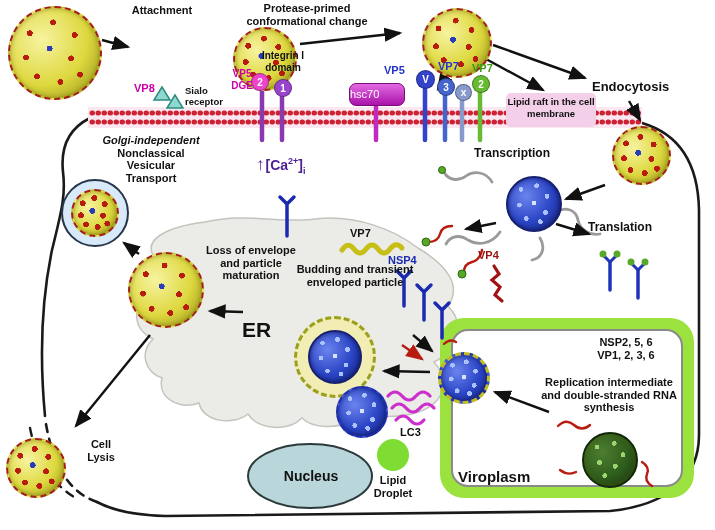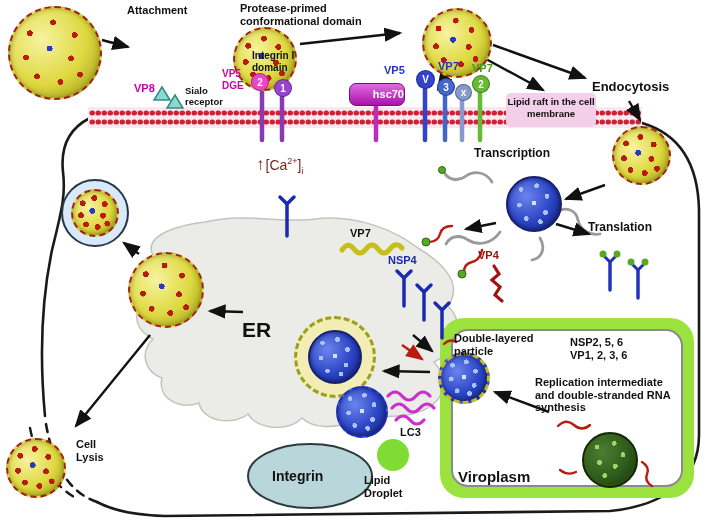--- a/index.html
+++ b/index.html
@@ -1,19 +1,19 @@
 <!DOCTYPE html>
 <html><head>
 <meta charset="utf-8">
 <style>
   html,body{margin:0;padding:0;background:#fff;}
   .canvas{position:relative;width:715px;height:530px;background:#fff;overflow:hidden;
           font-family:"Liberation Sans", sans-serif;}
   svg.layer{position:absolute;left:0;top:0;}
-  .lbl{position:absolute;font-weight:bold;font-size:11px;color:#111;line-height:1.15;text-align:left;}
+  .lbl{position:absolute;font-weight:bold;font-size:11px;color:#111;line-height:1.15;text-align:center;}
   .lbl.left{text-align:left;}
   .virus{position:absolute;border-radius:50%;border:2px dashed #a22018;background-color:#ddd83e;
     background-image:
       radial-gradient(circle 3px at 22% 28%, #b81c10 96%, transparent 100%),
       radial-gradient(circle 3px at 48% 16%, #b81c10 96%, transparent 100%),
       radial-gradient(circle 3px at 72% 30%, #b81c10 96%, transparent 100%),
       radial-gradient(circle 3px at 18% 55%, #b81c10 96%, transparent 100%),
       radial-gradient(circle 3px at 44% 45%, #283bb8 96%, transparent 100%),
       radial-gradient(circle 3px at 68% 56%, #b81c10 96%, transparent 100%),
       radial-gradient(circle 3px at 30% 76%, #b81c10 96%, transparent 100%),
@@ -42,26 +42,26 @@
       radial-gradient(circle 2.5px at 60% 62%, #9ed46e 96%, transparent 100%),
       radial-gradient(circle 2.5px at 40% 80%, #9ed46e 96%, transparent 100%),
       radial-gradient(circle at 35% 35%, #4d7e30 0%, #2e5c1c 55%, #142e0a 100%);}
   .virus.fuzzy{border:3px dashed #c2bb24;}
   .virus.spiky-blue{border:2px dashed #1b2bb0;}
   .vesicle{position:absolute;border-radius:50%;background:#d8e9fa;border:2px solid #27364a;}
   .env-ring{position:absolute;border-radius:50%;border:3px dashed #9aa01e;background:#f2edb4;}
   .badge{position:absolute;border-radius:50%;color:#fff;font-weight:bold;font-size:10px;
          display:flex;align-items:center;justify-content:center;border:1px solid rgba(0,0,0,.35);}
   .hscbox{position:absolute;left:349px;top:83px;width:54px;height:21px;border-radius:7px;
-          background:linear-gradient(#e26ae2,#a912a9);color:#fff;font-weight:bold;font-size:11px;
-          text-align:right;line-height:21px;border:1px solid #7a0b7a;}
+          background:linear-gradient(#e26ae2,#a912a9);color:#fff;font-weight:normal;font-size:11px;
+          text-align:left;line-height:21px;border:1px solid #7a0b7a;}
   .raftbox{position:absolute;left:506px;top:93px;width:90px;height:34px;border-radius:5px;
            background:#f4cfe9;color:#111;font-weight:bold;font-size:9.5px;text-align:center;
            padding-top:3px;box-sizing:border-box;line-height:1.25;}
-  .ca{position:absolute;left:256px;top:155px;font-weight:normal;font-size:14px;color:#7f1d1d;}
+  .ca{position:absolute;left:256px;top:155px;font-weight:bold;font-size:14px;color:#4c1d95;}
   .ca .arr{font-size:17px;margin-right:1px;}
   sup,sub{font-size:9px;}
 </style>
 </head>
 <body>
 
 <div class="canvas">
 
   <svg class="layer" width="715" height="530" viewBox="0 0 715 530">
     <defs>
@@ -216,49 +216,56 @@
   <div class="badge" style="left:274px;top:79px;width:16px;height:16px;background:#9944cc">1</div>
   <div class="badge" style="left:416px;top:70px;width:17px;height:17px;background:#3344cc">V</div>
   <div class="badge" style="left:437px;top:78px;width:16px;height:16px;background:#4466cc">3</div>
   <div class="badge" style="left:455px;top:84px;width:15px;height:15px;background:#8899cc">x</div>
   <div class="badge" style="left:472px;top:75px;width:16px;height:16px;background:#66bb33">2</div>
 
   <div class="hscbox">hsc70</div>
   <div class="raftbox">Lipid raft in the cell membrane</div>
 
   <div class="lbl" style="left:127px;top:4px;width:70px">Attachment</div>
-  <div class="lbl" style="left:240px;top:2px;width:134px">Protease-primed conformational domain</div>
+  <div class="lbl" style="left:240px;top:2px;width:134px">Protease-primed conformational change</div>
   <div class="lbl left" style="left:134px;top:82px;color:#cc00aa">VP8</div>
   <div class="lbl left" style="left:185px;top:86px;width:48px;font-size:9.5px">Sialo receptor</div>
   <div class="lbl" style="left:222px;top:68px;width:40px;font-size:10px;color:#cc00aa">VP5 DGE</div>
   <div class="lbl" style="left:252px;top:50px;width:62px;font-size:10px">Integrin I domain</div>
   <div class="lbl left" style="left:384px;top:64px;color:#2233cc">VP5</div>
   <div class="lbl left" style="left:438px;top:60px;color:#2233cc">VP7</div>
   <div class="lbl left" style="left:472px;top:62px;color:#3f9c16">VP7</div>
   <div class="lbl left" style="left:592px;top:80px;font-size:13px">Endocytosis</div>
 
+  <div class="lbl" style="left:94px;top:134px;width:114px">
+    <div style="font-style:italic">Golgi-independent</div>
+    <div>Nonclassical</div>
+    <div>Vesicular</div>
+    <div>Transport</div>
+  </div>
 
   <div class="lbl left" style="left:474px;top:147px;font-size:12px">Transcription</div>
   <div class="lbl left" style="left:588px;top:221px;font-size:12px">Translation</div>
 
   <div class="ca">
     <span class="arr">↑</span><span>[Ca</span><sup>2+</sup><span>]</span><sub>i</sub>
   </div>
 
+  <div class="lbl" style="left:206px;top:244px;width:90px">Loss of envelope and particle maturation</div>
   <div class="lbl left" style="left:350px;top:227px">VP7</div>
+  <div class="lbl" style="left:294px;top:263px;width:122px">Budding and transient enveloped particle</div>
   <div class="lbl left" style="left:242px;top:318px;font-size:21px">ER</div>
   <div class="lbl left" style="left:388px;top:254px;color:#1b2bb0">NSP4</div>
   <div class="lbl left" style="left:478px;top:249px;color:#991111">VP4</div>
-  <div class="lbl" style="left:454px;top:332px;width:94px">Double-layered particle</div>
 
   <div class="lbl" style="left:570px;top:336px;width:112px">
     <div>NSP2, 5, 6</div>
     <div>VP1, 2, 3, 6</div>
   </div>
 
   <div class="lbl" style="left:535px;top:376px;width:148px">Replication intermediate and double-stranded RNA synthesis</div>
   <div class="lbl left" style="left:458px;top:468px;font-size:15px">Viroplasm</div>
   <div class="lbl left" style="left:400px;top:426px">LC3</div>
-  <div class="lbl" style="left:272px;top:468px;width:78px;font-size:14px">Integrin</div>
+  <div class="lbl" style="left:272px;top:468px;width:78px;font-size:14px">Nucleus</div>
   <div class="lbl" style="left:364px;top:474px;width:58px">Lipid Droplet</div>
   <div class="lbl" style="left:76px;top:438px;width:50px">Cell Lysis</div>
 
 </div>
 
 </body></html>

